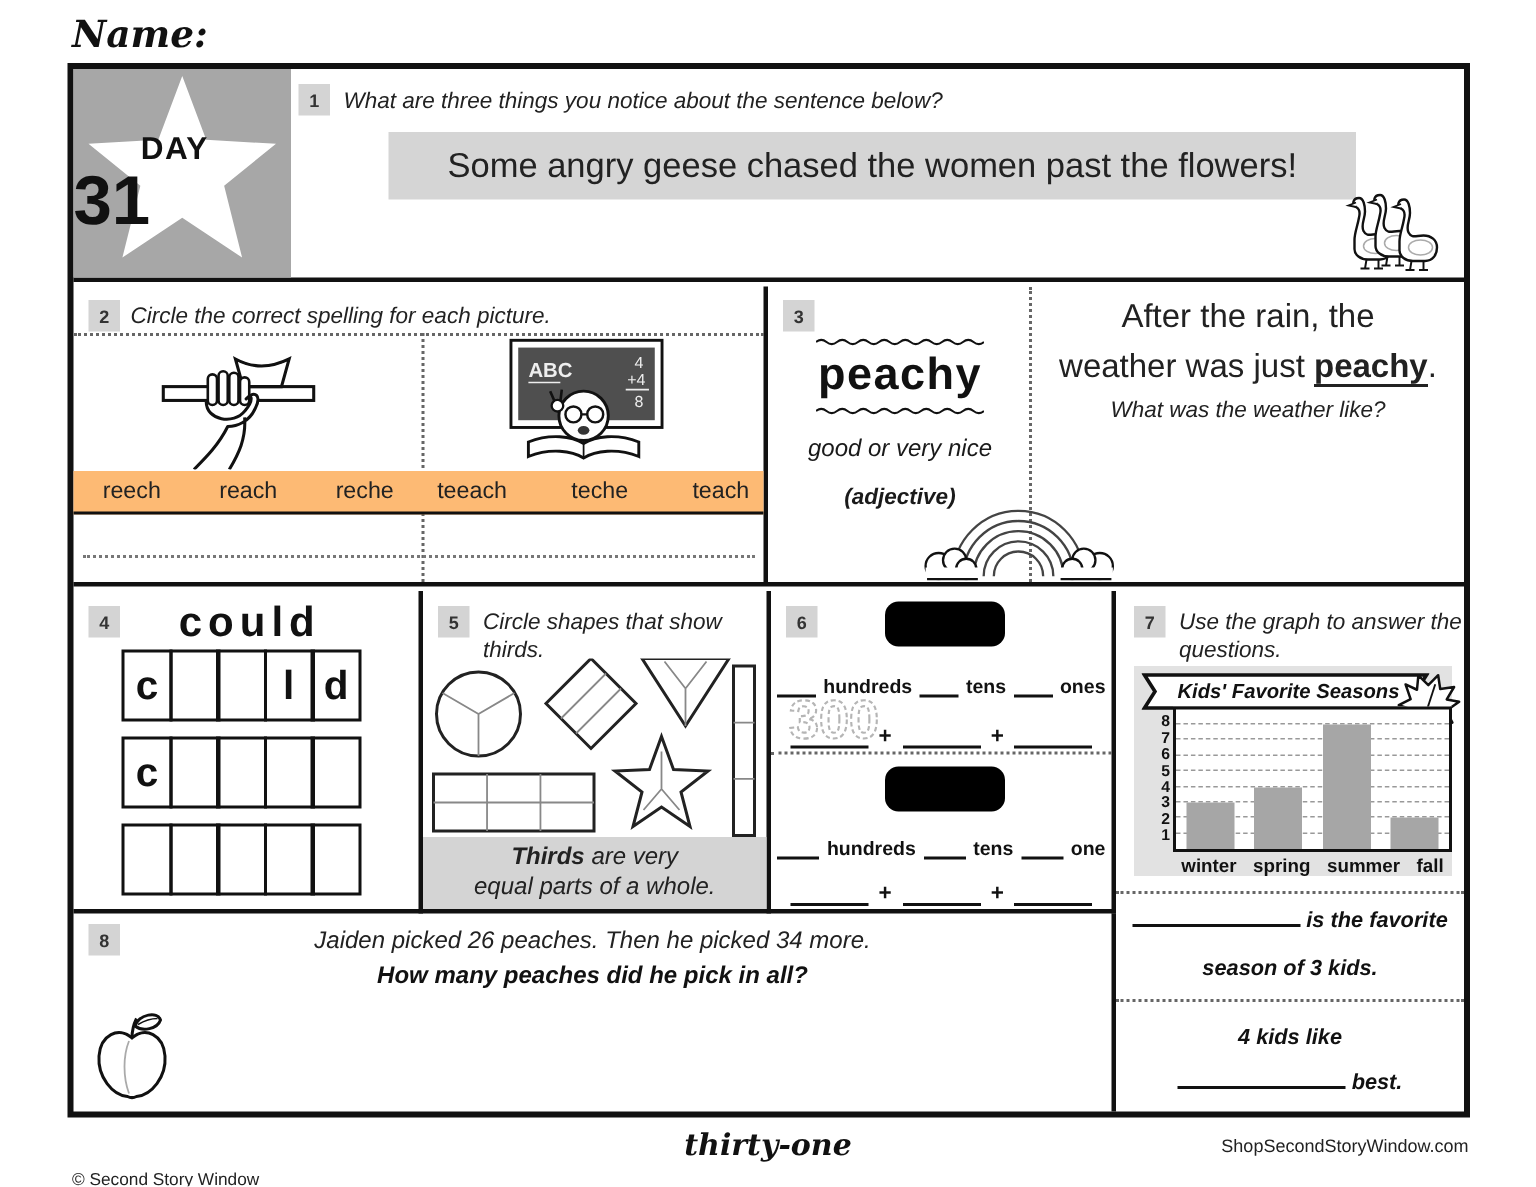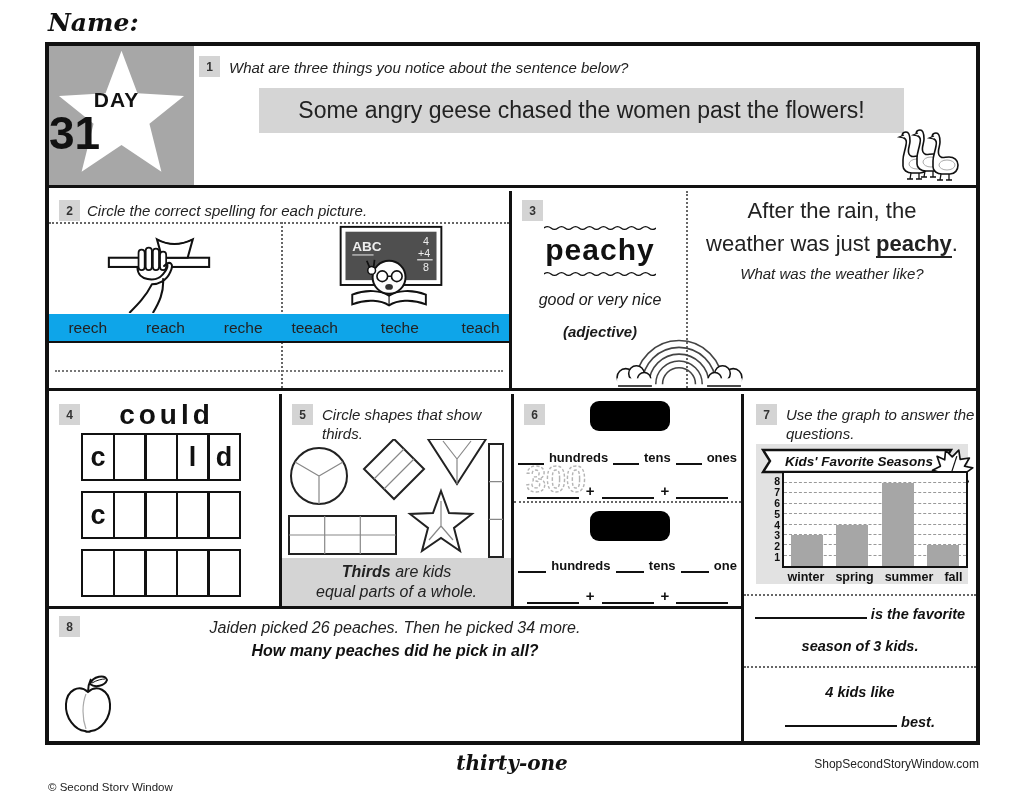--- a/index.html
+++ b/index.html
@@ -22,21 +22,21 @@
   .day-label { left:0; top:42px; width:135px; text-align:center; font-weight:900; font-size:21px; letter-spacing:1px; color:#111; }
   .day-number { left:0; top:60px; width:145px; text-align:left; font-weight:900; font-size:46px; color:#111; }
   .sentence-box { left:210px; top:42px; width:645px; height:45px; background:#d5d5d5; text-align:center; font-size:23px; line-height:45px; color:#222; }
 
   
   .row2 { left:0; top:145px; width:927px; height:200px; border-bottom:3px solid #111; }
   .sec2 { left:0; top:0; width:463px; height:197px; border-right:3px solid #111; }
   .sec3 { left:463px; top:0; width:464px; height:197px; }
   .dotline-h { border-top:2px dotted #666; height:0; }
   .dotline-v { border-left:2px dotted #666; width:0; }
-  .spell-band { left:0; top:123px; right:0; height:29px; background:#0ea5e9; border-bottom:2px solid #111; display:flex; }
+  .spell-band { left:0; top:123px; right:0; height:29px; background:#fdba74; border-bottom:2px solid #111; display:flex; }
   .spell-half { display:flex; align-items:center; justify-content:space-around; font-size:15.5px; color:#222; }
   .write-line { border-top:2px dotted #777; }
 
   .peachy-word { font-weight:bold; font-size:30px; color:#111; letter-spacing:1px; }
   .def-text { font-style:italic; font-size:16px; }
   .pos-text { font-style:italic; font-weight:bold; font-size:15px; }
   .q3-line { font-size:22px; text-align:center; color:#222; }
   .q3-bold-word { font-weight:bold; border-bottom:2px solid #222; }
 
   
@@ -257,21 +257,21 @@
             <g fill="none" stroke="#888" stroke-width="1.2">
               <path d="M34 37 L34 65 M34 37 L10 23 M34 37 L58 23"></path>
               <path d="M119 10 L89 40 M129 20 L99 50"></path>
               <path d="M172 20 L158 2 M172 20 L186 2 M172 20 L172 45"></path>
               <path d="M39.7 77 L39.7 115 M75.3 77 L75.3 115 M4 96 L111 96"></path>
               <path d="M156 87 L156 62 M156 87 L144 101 M156 87 L168 101"></path>
               <path d="M204 42.7 L218 42.7 M204 80.3 L218 80.3"></path>
             </g>
           </svg>
           <div class="abs thirds-band">
-            <div><b><i>Thirds</i></b><span> are kids</span></div>
+            <div><b><i>Thirds</i></b><span> are very</span></div>
             <div>equal parts of a whole.</div>
           </div>
         </div>
 
         <div class="abs sec6">
           <div class="abs badge" style="left:10px;top:10px;">6</div>
           <div class="abs black-rect" style="left:76px;top:7px;"></div>
           <div class="abs pv-labels" style="left:4px;right:4px;top:56px;">
             <span class="blank b34"></span>
             <span>hundreds</span>

